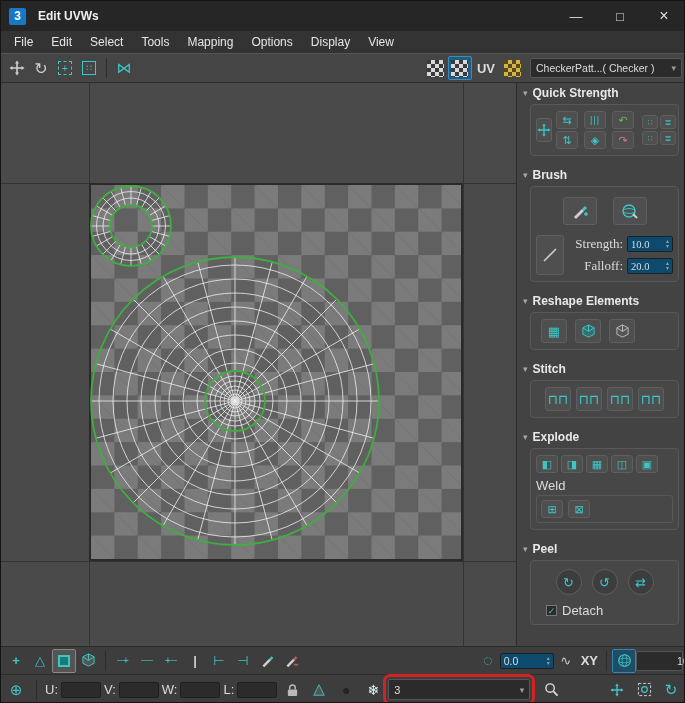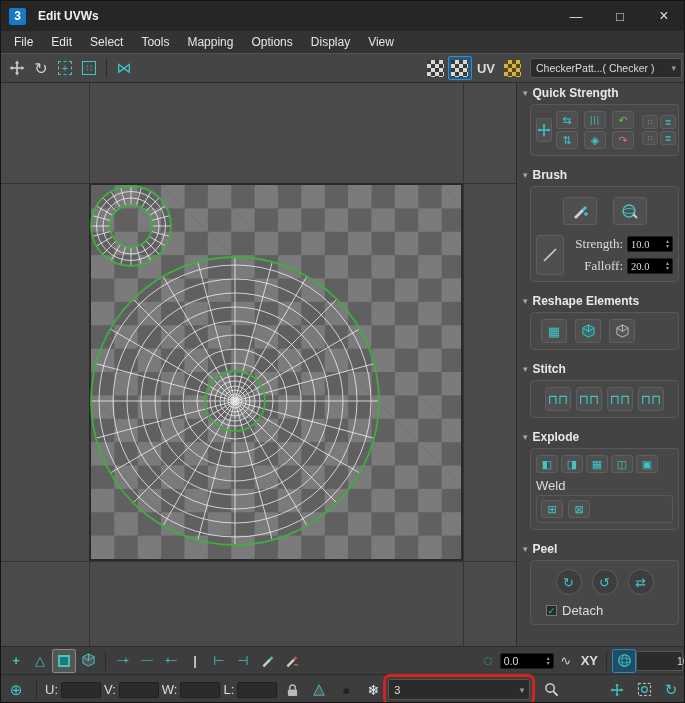--- a/index.html
+++ b/index.html
@@ -70,21 +70,21 @@
   .sec-t { font-size:12px; font-weight:bold; color:#e8e8e8; }
   .sec-b { margin:1px 7px 9px 13px; border:1px solid #585858; border-radius:4px;
     background:#474747; padding:6px 5px; }
   .ibtn { background:#4f4f4f; border:1px solid #5e5e5e; border-radius:3px;
     display:flex; align-items:center; justify-content:center;
     width:26px; height:24px; font-size:13px; }
   .ibtn.small { width:22px; height:18px; font-size:11px; }
   .ibtn.round { border-radius:50%; width:26px; height:26px; background:#3d3d3d; }
   .row { display:flex; align-items:center; }
   .col { display:flex; flex-direction:column; }
-  .spin { background:#000000; border:1px solid #1f1f1f; border-radius:2px;
+  .spin { background:#0c4a6e; border:1px solid #1f1f1f; border-radius:2px;
     height:16px; width:46px; display:flex; align-items:center; padding:0 3px;
     font-size:10.5px; color:#ddd; justify-content:space-between; }
   .spin-arrows { display:flex; flex-direction:column; font-size:6px; color:#999;
     line-height:5px; }
   .lbl { font-size:13px; color:#dcdcdc; }
   .checkbox { width:11px; height:11px; background:#2b2b2b; border:1px solid #777;
     display:flex; align-items:center; justify-content:center; font-size:9px;
     color:#3ec6c6; margin-right:5px; }
   
   .btoolbar { position:absolute; left:0; top:645px; width:685px; height:28px;

